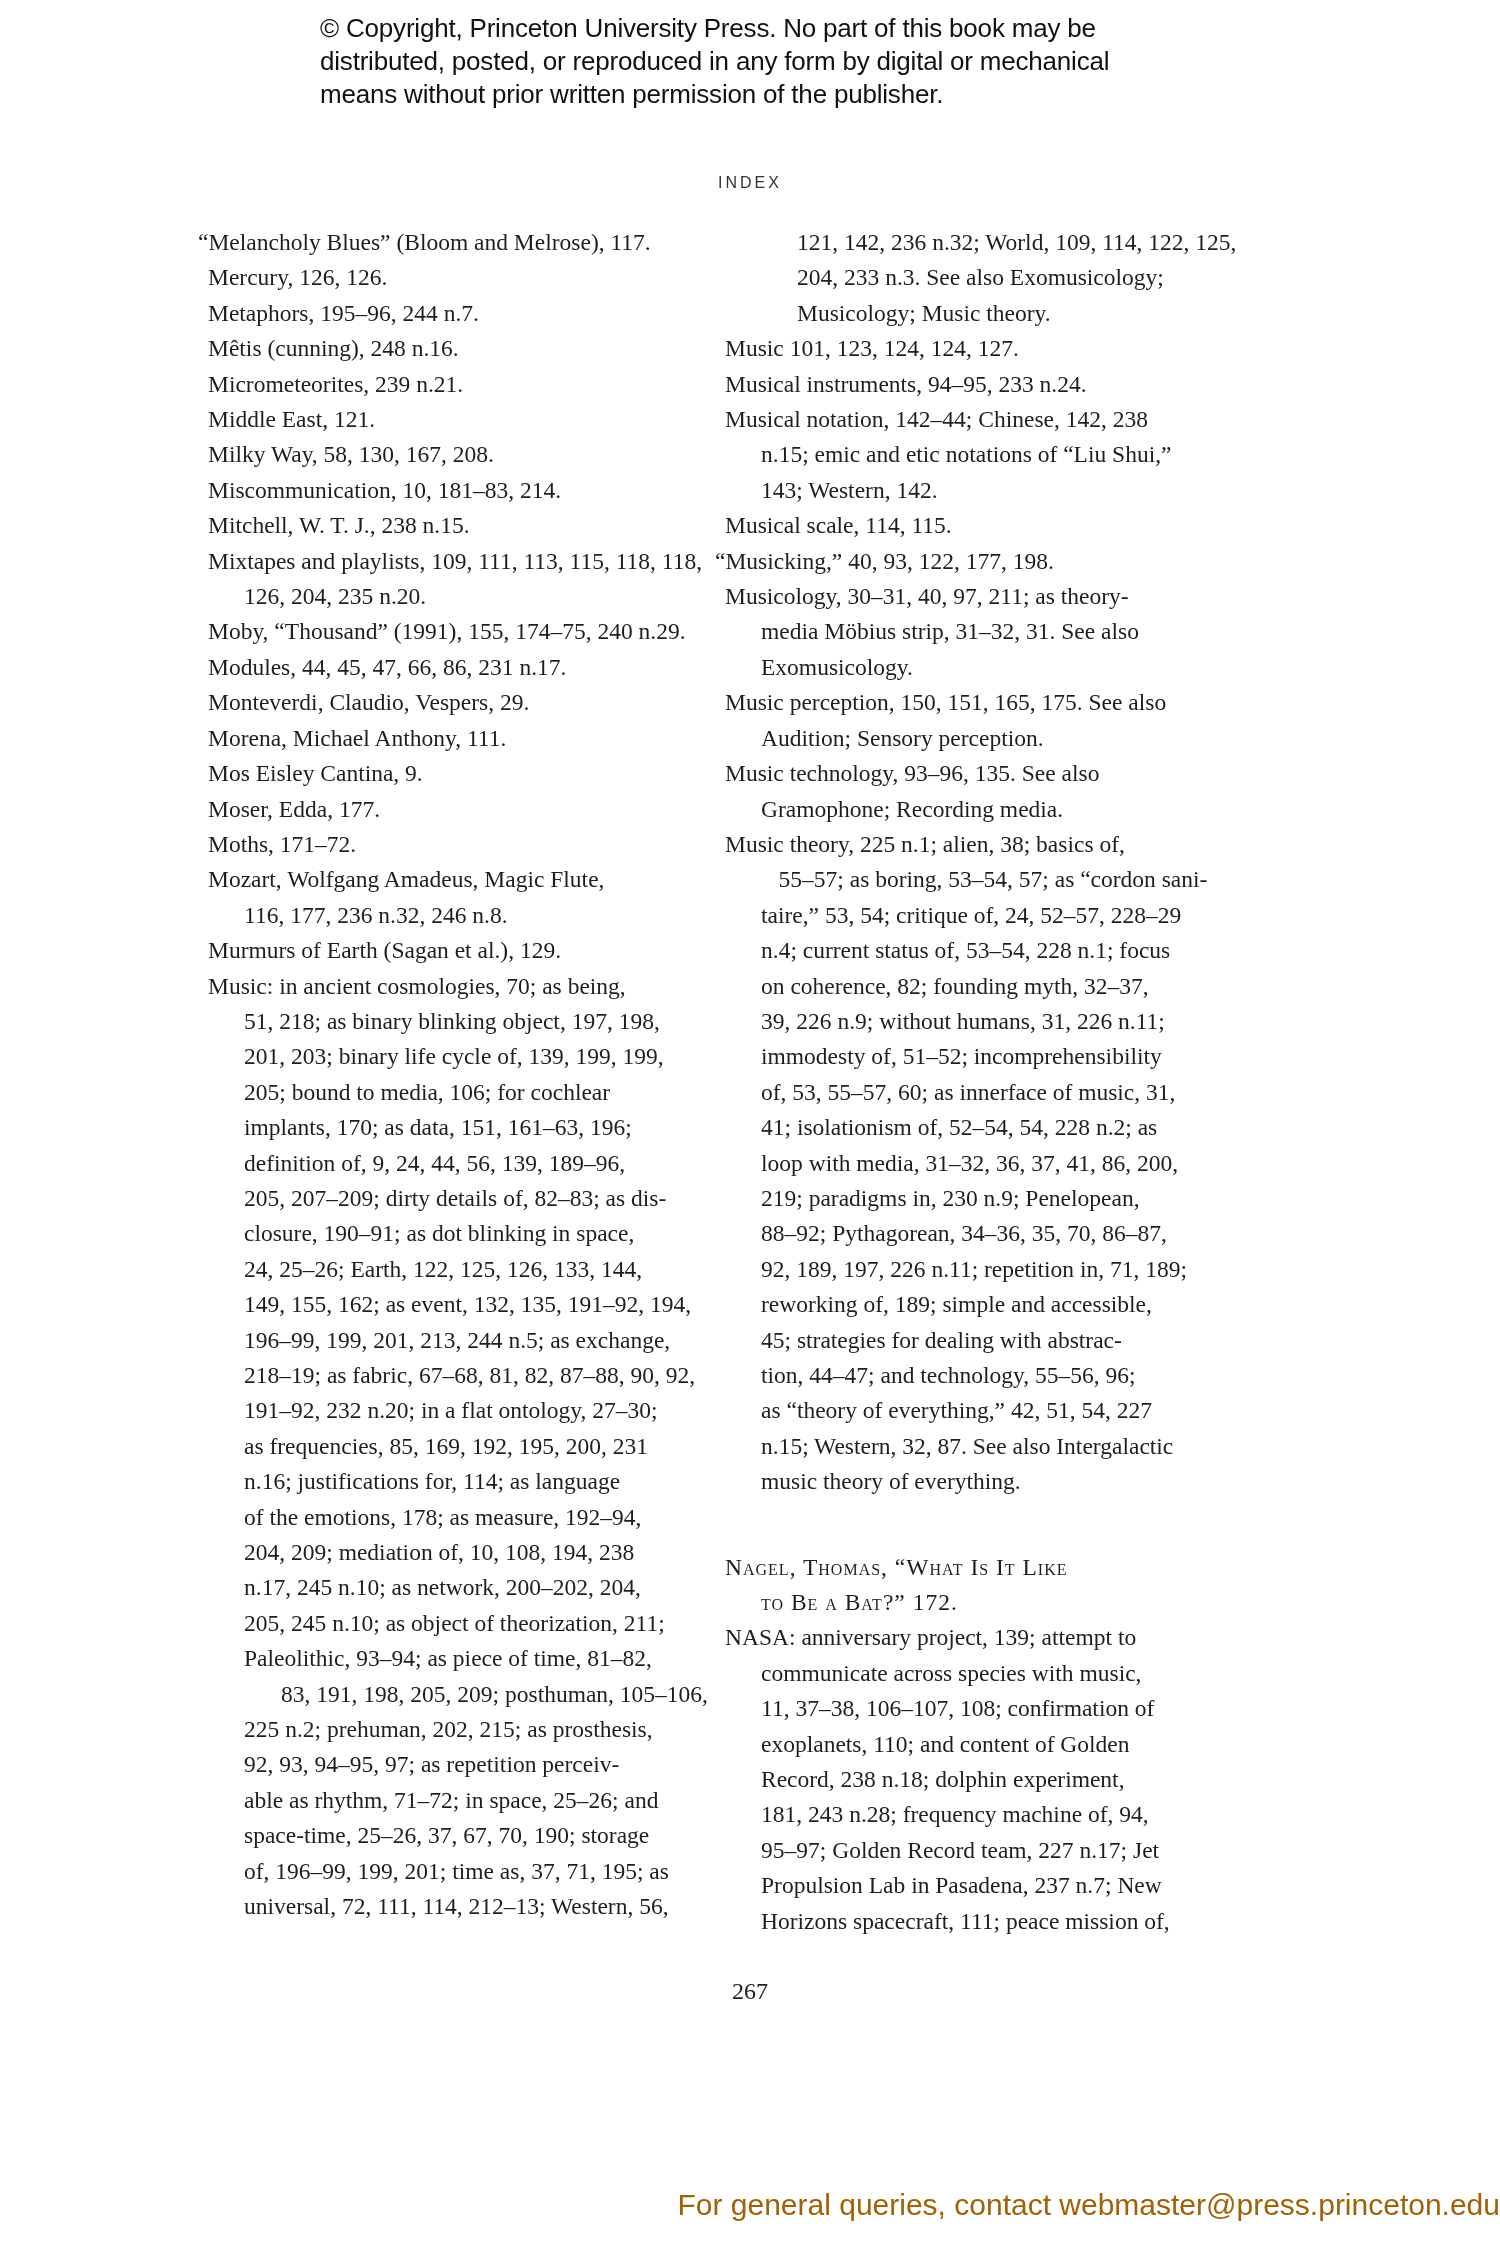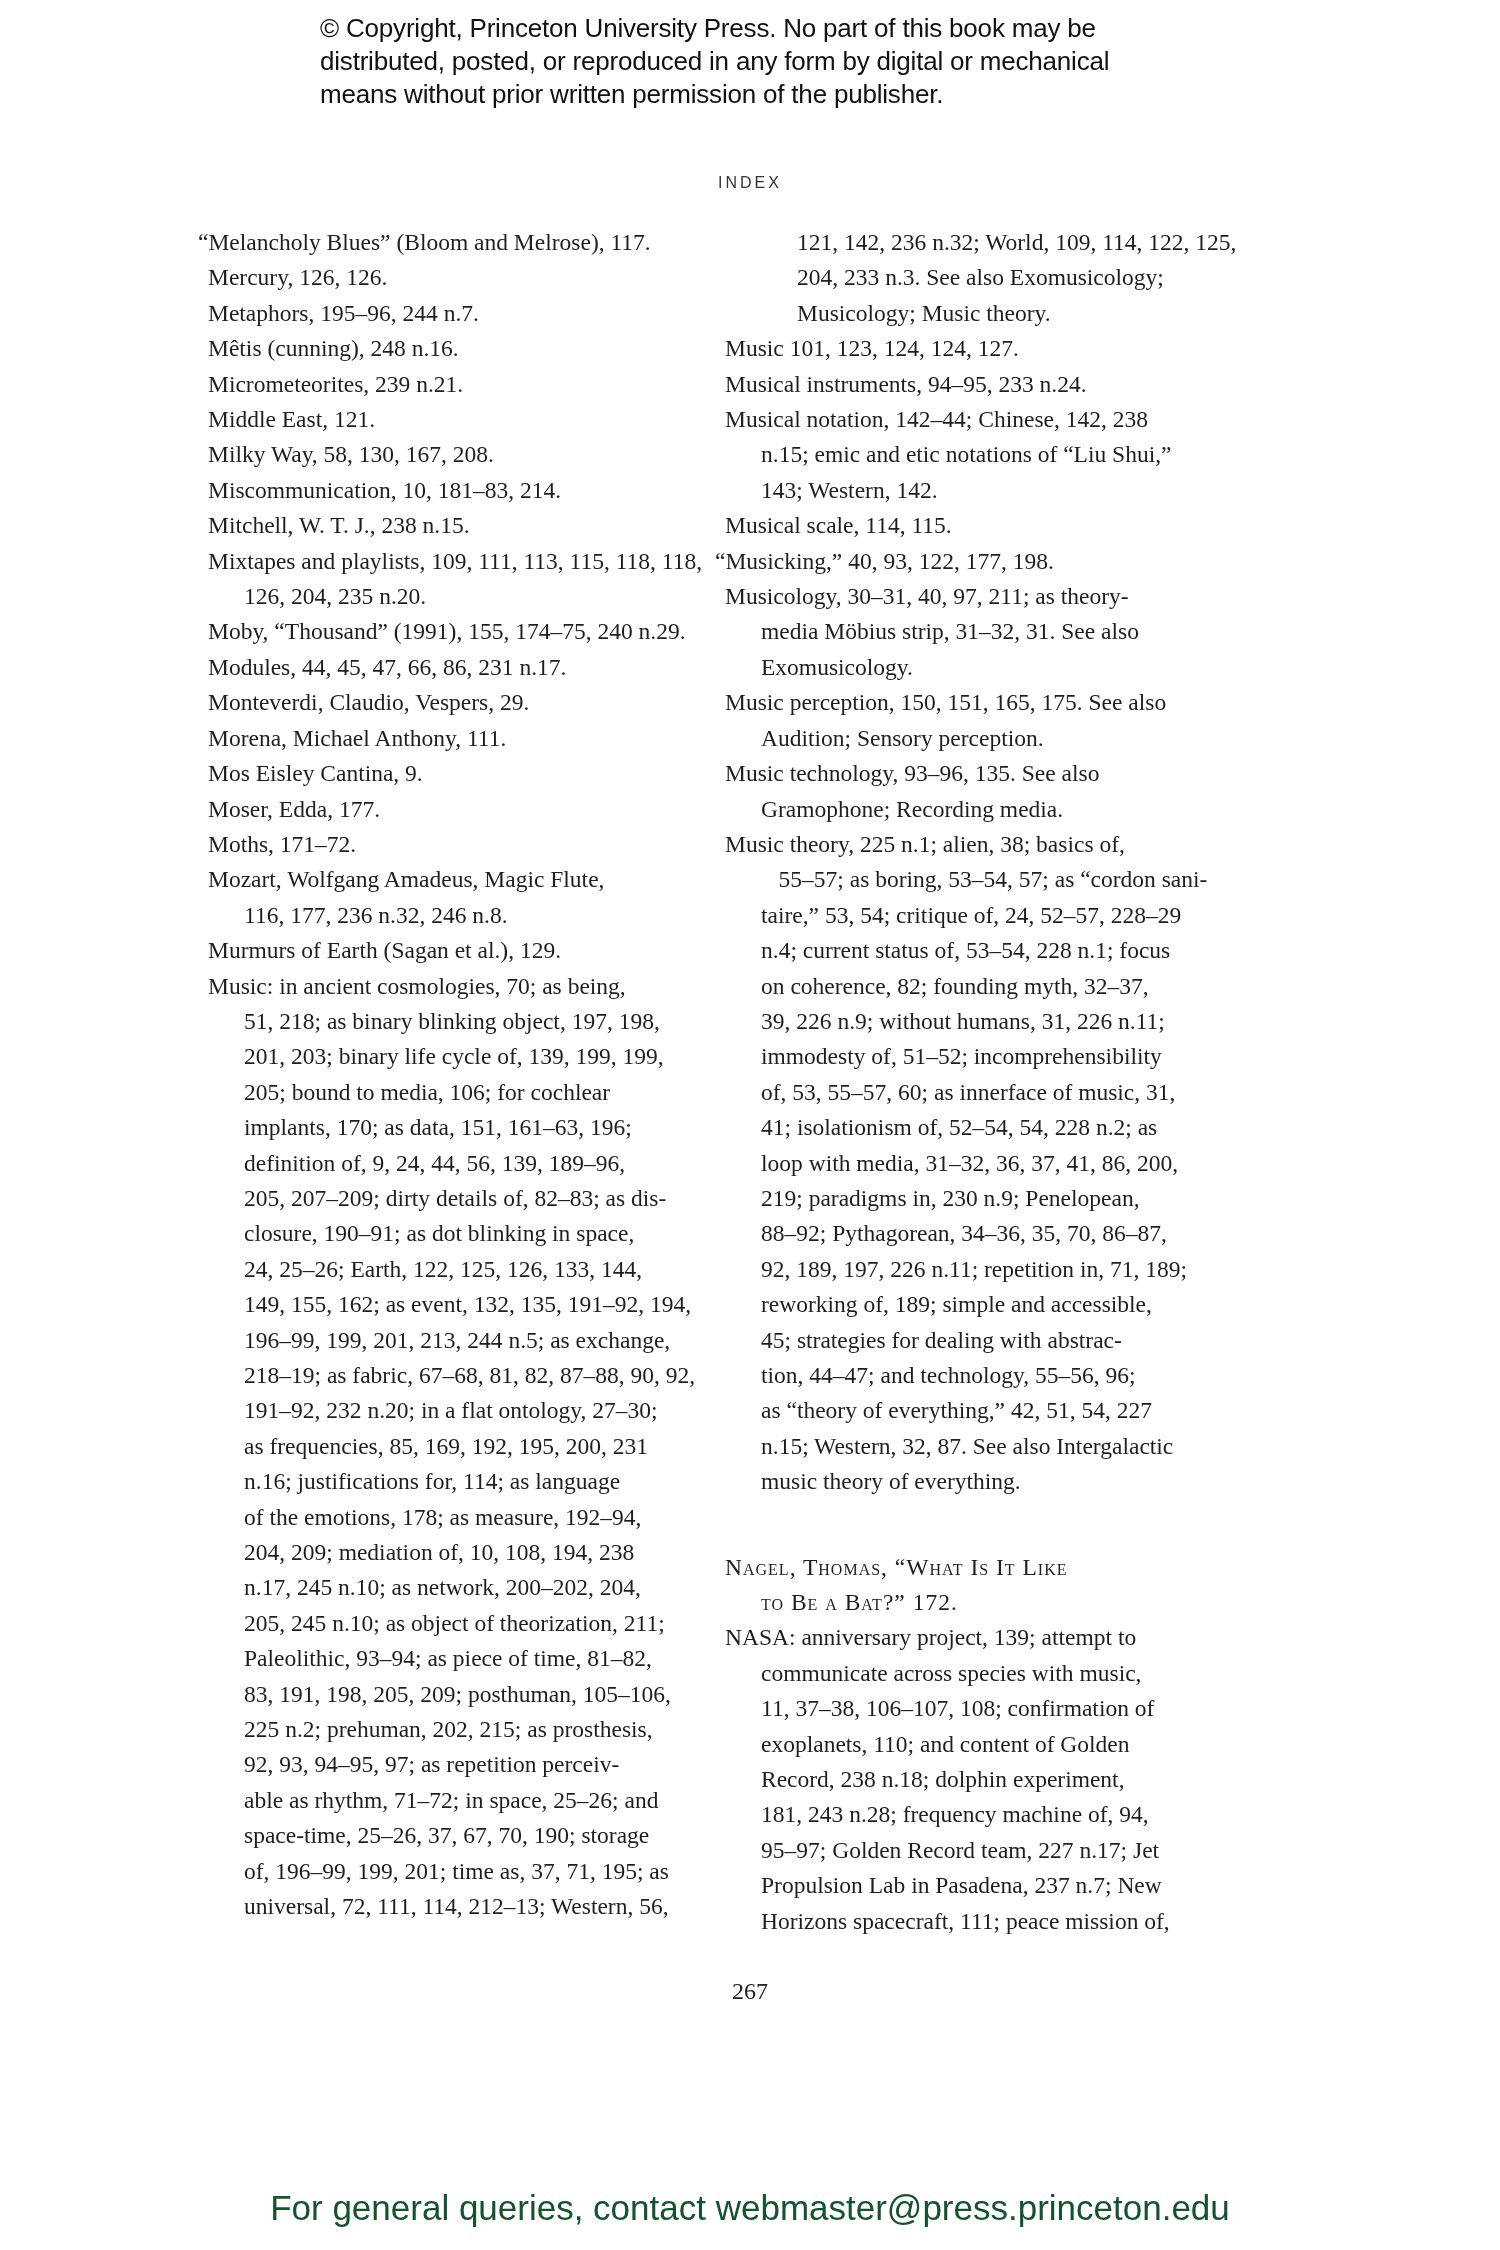--- a/index.html
+++ b/index.html
@@ -23,22 +23,22 @@
   .entry.quoted { text-indent: -46px; }
   .entry.gap { margin-top: 50px; }
   .line { display: block; white-space: nowrap; }
   .entry .line:first-child { padding-left: 0; }
   .sc { font-variant: small-caps; letter-spacing: 1px; }
   .page-number {
     position: absolute; left: 0; width: 1500px; top: 1978px; text-align: center;
     font-family: "Liberation Serif", serif; font-size: 24px; color: #222;
   }
   .footer {
-    position: absolute; left: 0; width: 1500px; top: 2188px; text-align: center;
-    font-family: "Liberation Sans", sans-serif; font-size: 35px; color: #14532d;
+    position: absolute; left: 0; width: 1500px; top: 2188px; text-align: right;
+    font-family: "Liberation Sans", sans-serif; font-size: 30px; color: #a16207;
   }
 </style>
 </head>
 <body>
 
 <div class="copyright">
   <span class="line">© Copyright, Princeton University Press. No part of this book may be</span>
   <span class="line">distributed, posted, or reproduced in any form by digital or mechanical</span>
   <span class="line">means without prior written permission of the publisher.</span>
 </div>
@@ -119,21 +119,21 @@
     <span class="line" style="padding-left: 36px;">196–99, 199, 201, 213, 244 n.5; as exchange,</span>
     <span class="line" style="padding-left: 36px;">218–19; as fabric, 67–68, 81, 82, 87–88, 90, 92,</span>
     <span class="line" style="padding-left: 36px;">191–92, 232 n.20; in a flat ontology, 27–30;</span>
     <span class="line" style="padding-left: 36px;">as frequencies, 85, 169, 192, 195, 200, 231</span>
     <span class="line" style="padding-left: 36px;">n.16; justifications for, 114; as language</span>
     <span class="line" style="padding-left: 36px;">of the emotions, 178; as measure, 192–94,</span>
     <span class="line" style="padding-left: 36px;">204, 209; mediation of, 10, 108, 194, 238</span>
     <span class="line" style="padding-left: 36px;">n.17, 245 n.10; as network, 200–202, 204,</span>
     <span class="line" style="padding-left: 36px;">205, 245 n.10; as object of theorization, 211;</span>
     <span class="line" style="padding-left: 36px;">Paleolithic, 93–94; as piece of time, 81–82,</span>
-    <span class="line" style="padding-left: 36px;">83, 191, 198, 205, 209; posthuman, 105–106,</span>
+    <span class="line" style="padding-left: 36px; text-align: right;">83, 191, 198, 205, 209; posthuman, 105–106,</span>
     <span class="line" style="padding-left: 36px;">225 n.2; prehuman, 202, 215; as prosthesis,</span>
     <span class="line" style="padding-left: 36px;">92, 93, 94–95, 97; as repetition perceiv-</span>
     <span class="line" style="padding-left: 36px;">able as rhythm, 71–72; in space, 25–26; and</span>
     <span class="line" style="padding-left: 36px;">space-time, 25–26, 37, 67, 70, 190; storage</span>
     <span class="line" style="padding-left: 36px;">of, 196–99, 199, 201; time as, 37, 71, 195; as</span>
     <span class="line" style="padding-left: 36px;">universal, 72, 111, 114, 212–13; Western, 56,</span>
   </div>
 </div>
 
 <div class="col right">

